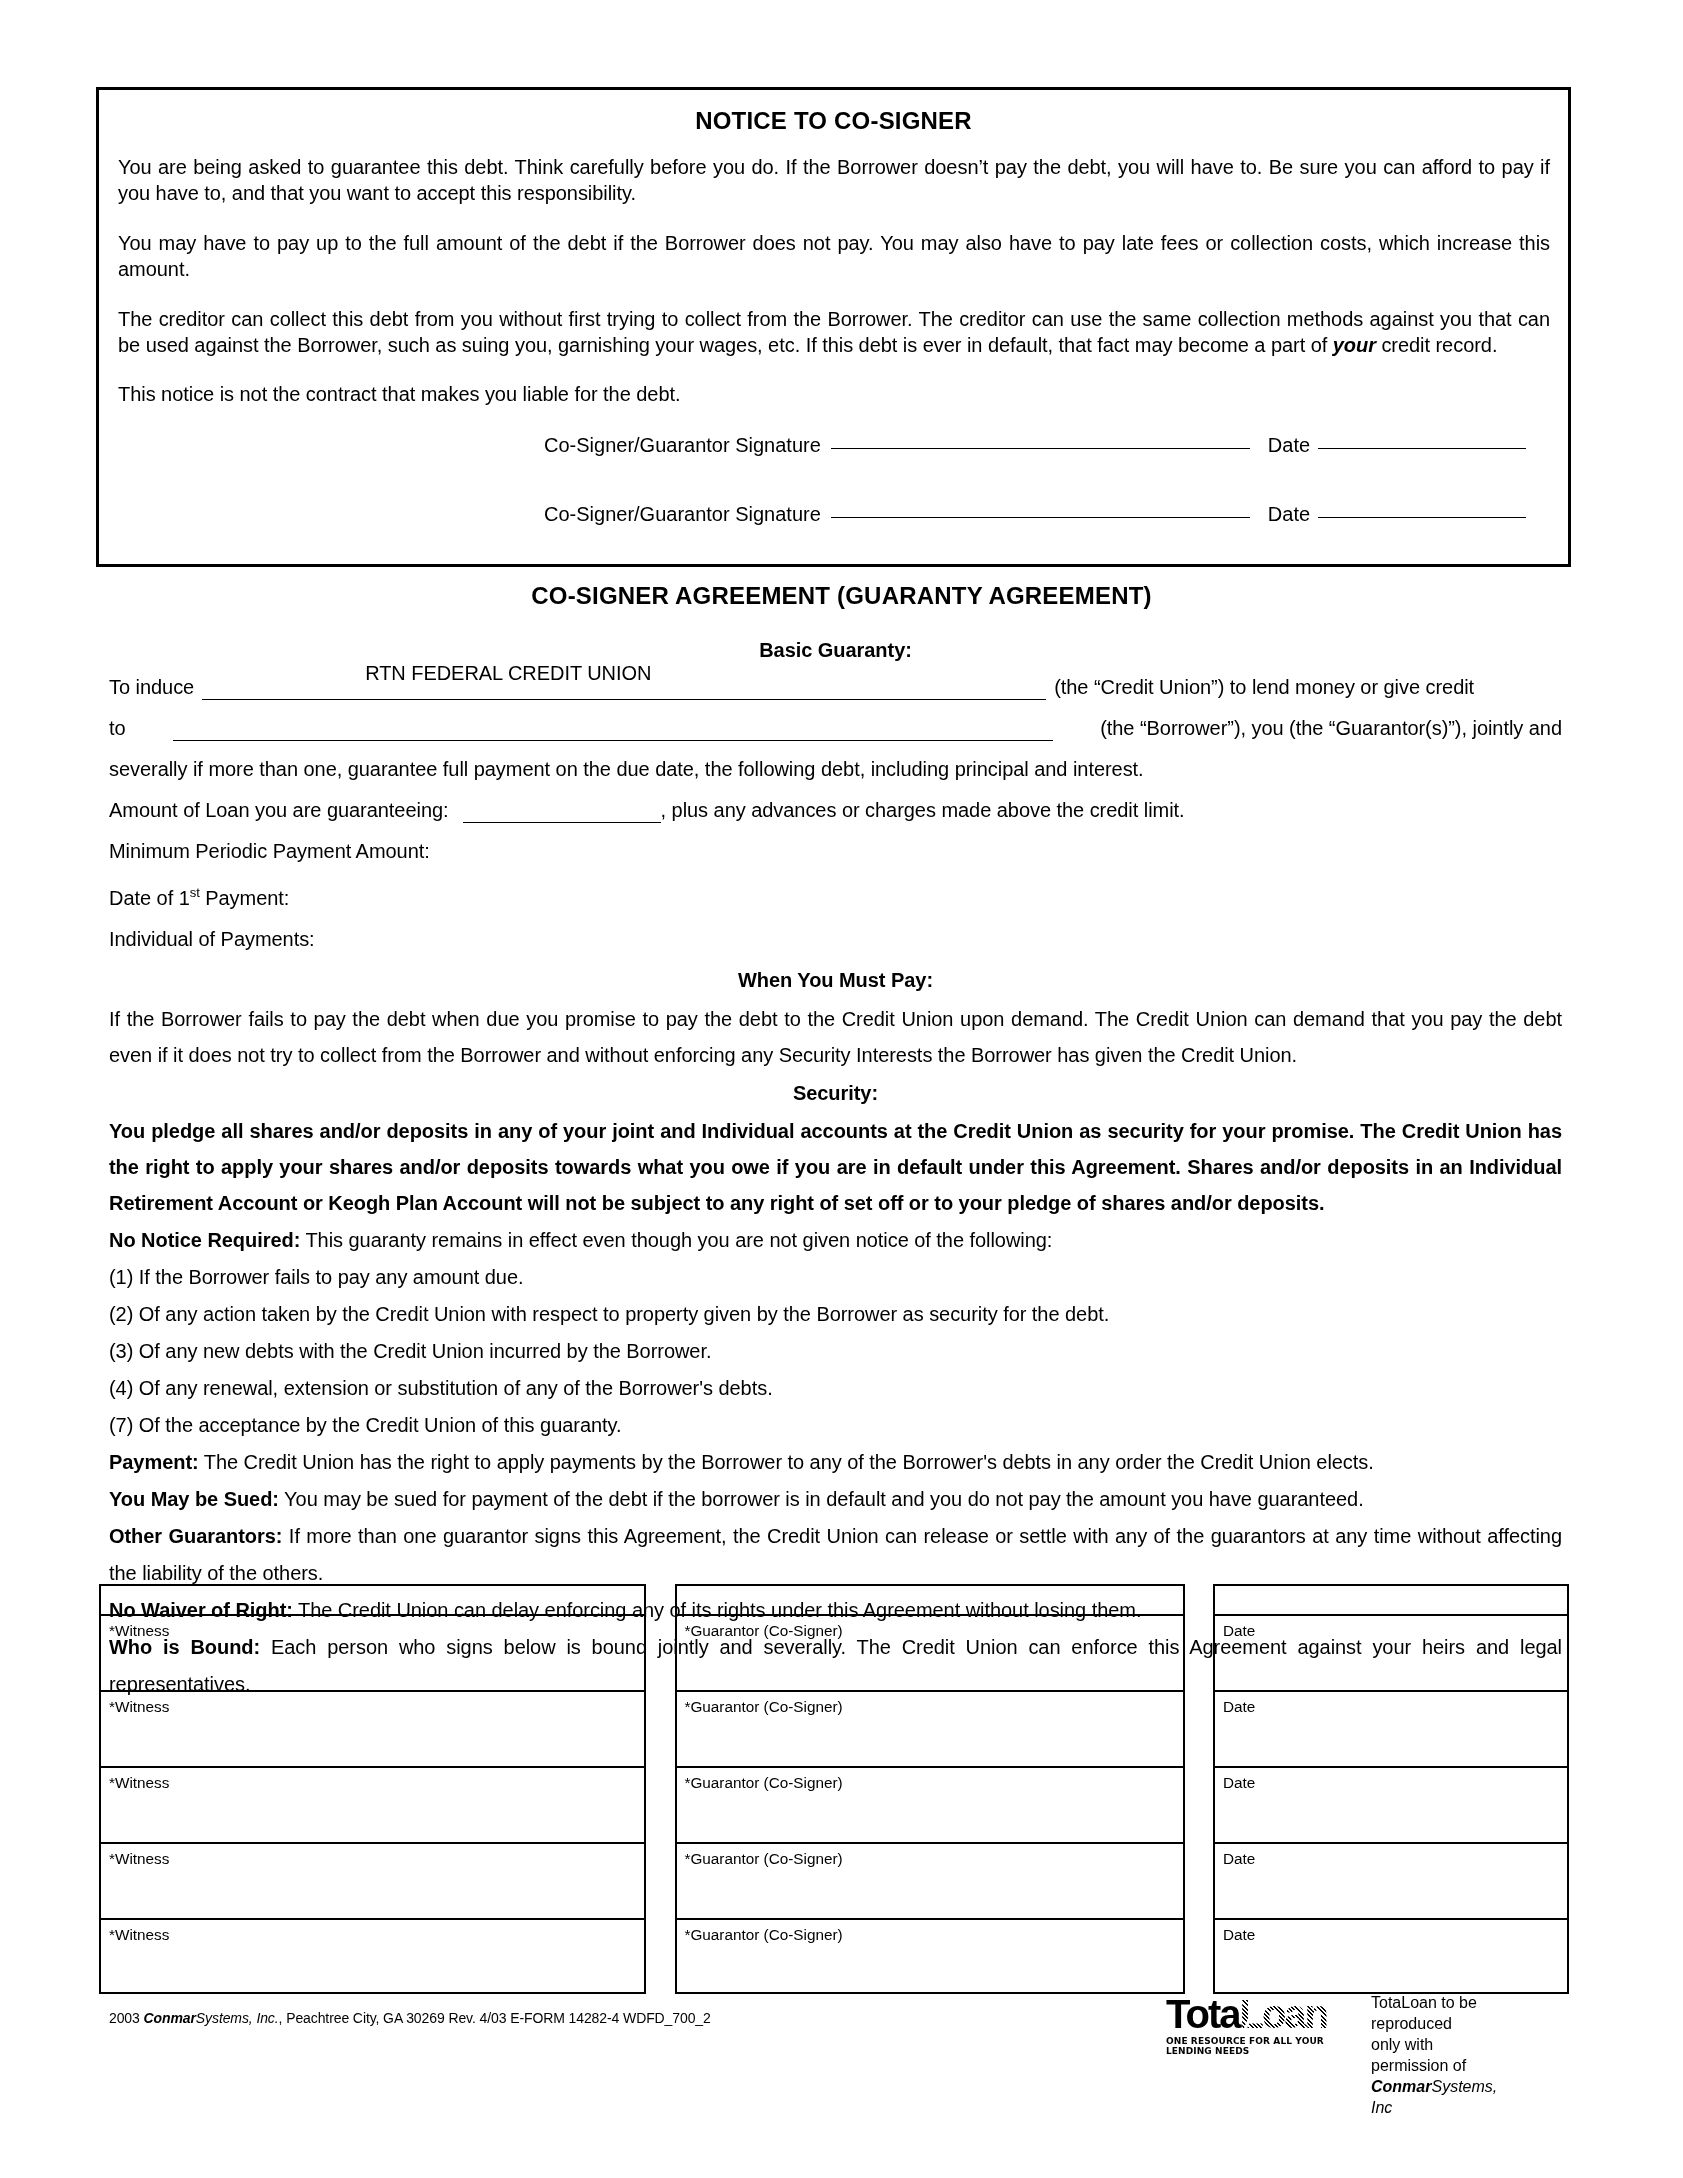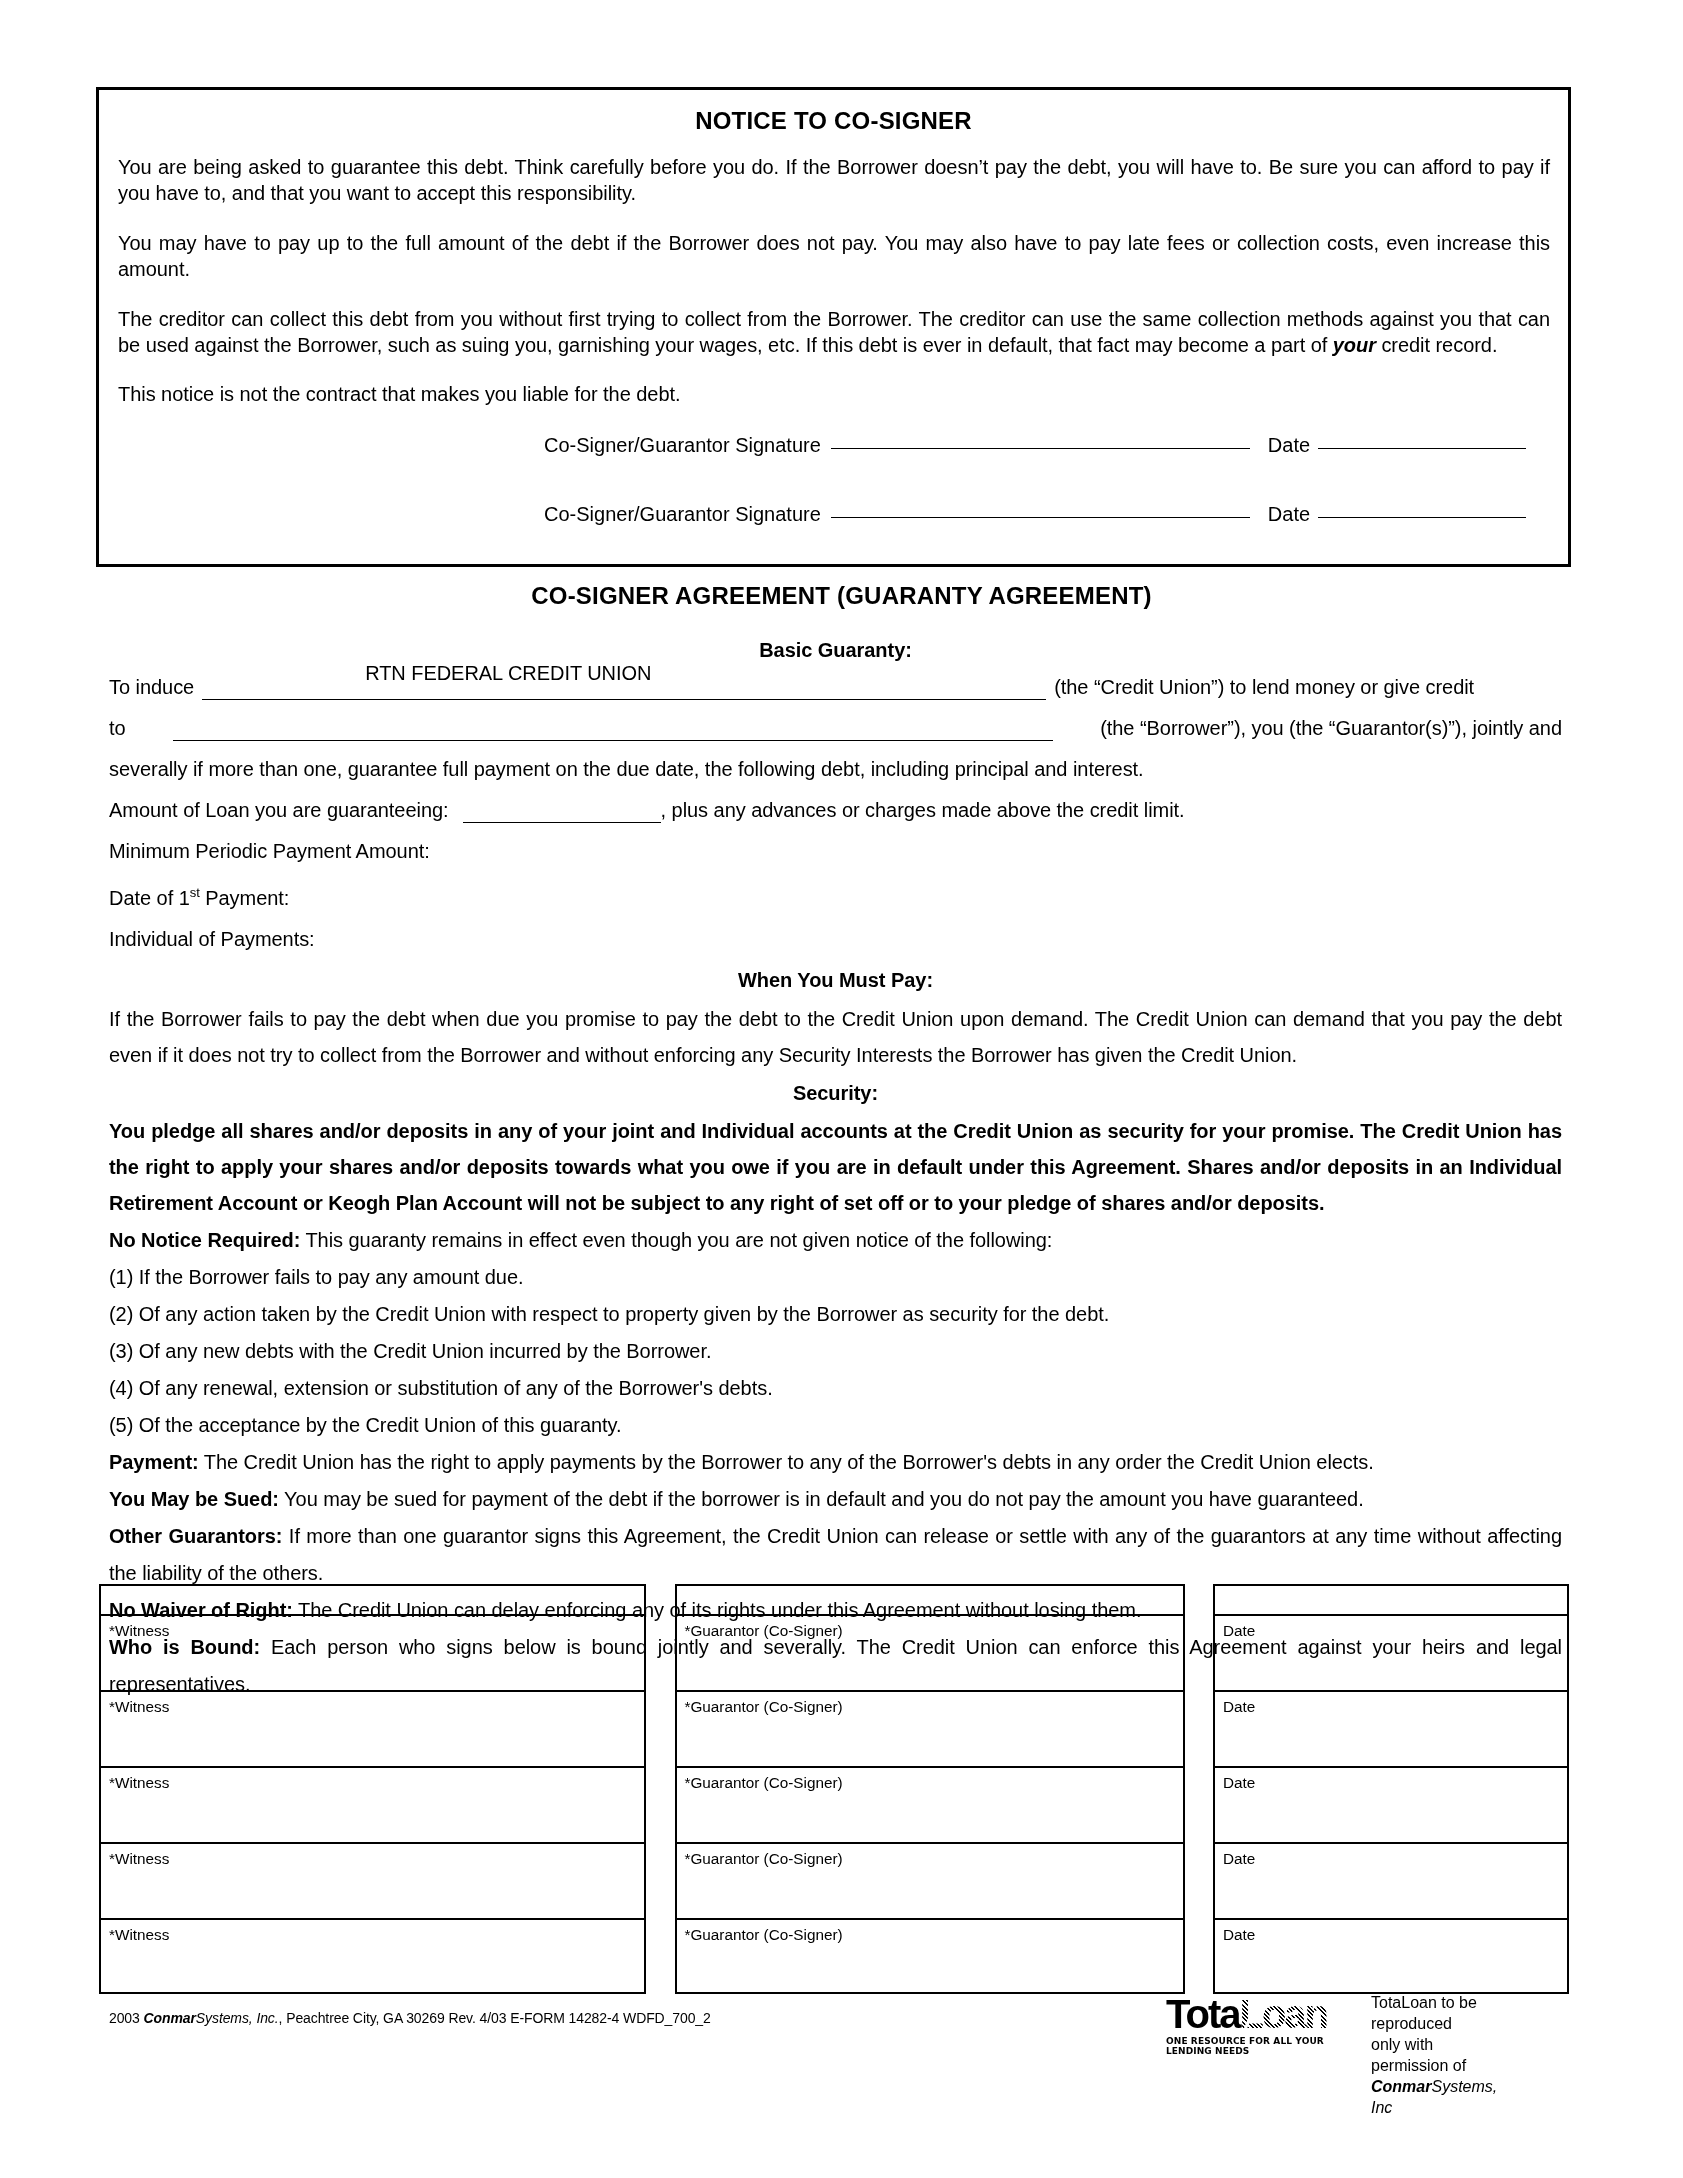--- a/index.html
+++ b/index.html
@@ -226,21 +226,21 @@
 </style>
 </head>
 <body>
 
 <div class="page">
 
   <div class="notice-box">
     <div class="notice-title">NOTICE TO CO-SIGNER</div>
     <div class="notice-body">
       <p class="notice-p">You are being asked to guarantee this debt. Think carefully before you do. If the Borrower doesn’t pay the debt, you will have to. Be sure you can afford to pay if you have to, and that you want to accept this responsibility.</p>
-      <p class="notice-p">You may have to pay up to the full amount of the debt if the Borrower does not pay. You may also have to pay late fees or collection costs, even increase this amount.</p>
+      <p class="notice-p">You may have to pay up to the full amount of the debt if the Borrower does not pay. You may also have to pay late fees or collection costs, which increase this amount.</p>
       <p class="notice-p"><span>The creditor can collect this debt from you without first trying to collect from the Borrower. The creditor can use the same collection methods against you that can be used against the Borrower, such as suing you, garnishing your wages, etc. If this debt is ever in default, that fact may become a part of </span><b><i>your</i></b><span> credit record.</span></p>
       <p class="notice-p">This notice is not the contract that makes you liable for the debt.</p>
 
       <div class="sig-row">
         <span class="sig-label">Co-Signer/Guarantor Signature</span>
         <span class="rule sig"></span>
         <span class="date-label">Date</span>
         <span class="rule date"></span>
       </div>
 
@@ -295,21 +295,21 @@
     <p class="line bold" style="line-height:40px;">Security:</p>
 
     <p class="para bold">You pledge all shares and/or deposits in any of your joint and Individual accounts at the Credit Union as security for your promise. The Credit Union has the right to apply your shares and/or deposits towards what you owe if you are in default under this Agreement. Shares and/or deposits in an Individual Retirement Account or Keogh Plan Account will not be subject to any right of set off or to your pledge of shares and/or deposits.</p>
 
     <p class="para" style="line-height:38px;"><b>No Notice Required:</b><span> This guaranty remains in effect even though you are not given notice of the following:</span></p>
 
     <p class="para-narrow" style="line-height:37px;">(1) If the Borrower fails to pay any amount due.</p>
     <p class="para-narrow" style="line-height:37px;">(2) Of any action taken by the Credit Union with respect to property given by the Borrower as security for the debt.</p>
     <p class="para-narrow" style="line-height:37px;">(3) Of any new debts with the Credit Union incurred by the Borrower.</p>
     <p class="para-narrow" style="line-height:37px;">(4) Of any renewal, extension or substitution of any of the Borrower's debts.</p>
-    <p class="para-narrow" style="line-height:37px;">(5) Of the acceptance by the Credit Union of this guaranty.</p>
+    <p class="para-narrow" style="line-height:37px;">(7) Of the acceptance by the Credit Union of this guaranty.</p>
 
     <p class="para" style="line-height:37px;"><b>Payment:</b><span> The Credit Union has the right to apply payments by the Borrower to any of the Borrower's debts in any order the Credit Union elects.</span></p>
 
     <p class="para" style="line-height:37px;"><b>You May be Sued:</b><span> You may be sued for payment of the debt if the borrower is in default and you do not pay the amount you have guaranteed.</span></p>
 
     <p class="para" style="line-height:37px;"><b>Other Guarantors:</b><span>  If more than one guarantor signs this Agreement, the Credit Union can release or settle with any of the guarantors at any time without affecting the liability of the others.</span></p>
 
     <p class="para" style="line-height:37px;"><b>No Waiver of Right:</b><span> The Credit Union can delay enforcing any of its rights under this Agreement without losing them.</span></p>
 
     <p class="para" style="line-height:37px;"><b>Who is Bound:</b><span> Each person who signs below is bound jointly and severally. The Credit Union can enforce this Agreement against your heirs and legal representatives.</span></p>

